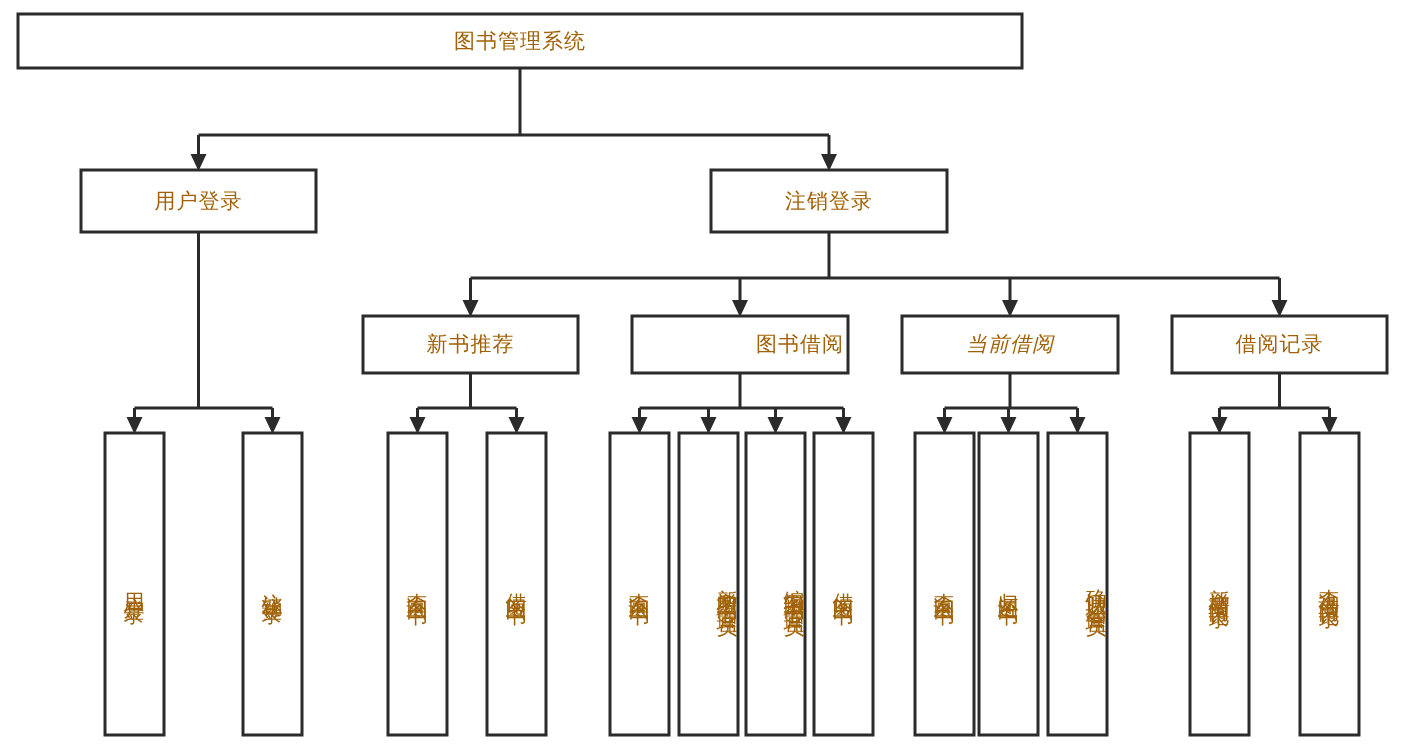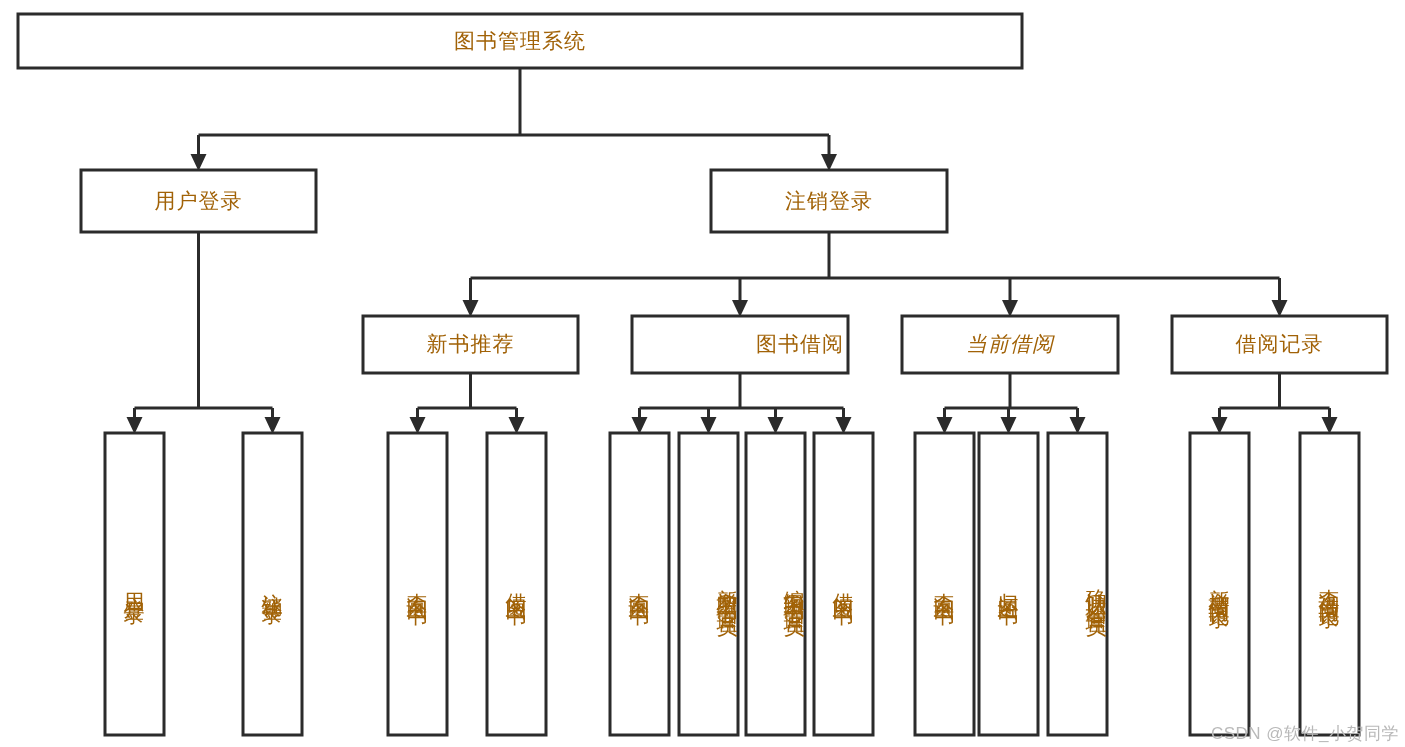--- a/index.html
+++ b/index.html
@@ -145,14 +145,13 @@
       <div class="node-label vertical v-top" style="left: 679px; top: 433px; width: 59px; height: 302px;">新增图书（管理员）</div>
       <div class="node-label vertical v-top" style="left: 746px; top: 433px; width: 59px; height: 302px;">编辑图书（管理员）</div>
       <div class="node-label vertical v-center" style="left: 814px; top: 433px; width: 59px; height: 302px;">借阅图书</div>
       <div class="node-label vertical v-center" style="left: 915px; top: 433px; width: 59px; height: 302px;">查询图书</div>
       <div class="node-label vertical v-center" style="left: 979px; top: 433px; width: 59px; height: 302px;">归还图书</div>
       <div class="node-label vertical v-top" style="left: 1048px; top: 433px; width: 59px; height: 302px;">确认归还（管理员）</div>
       <div class="node-label vertical v-center" style="left: 1190px; top: 433px; width: 59px; height: 302px;">新增借阅记录</div>
       <div class="node-label vertical v-center" style="left: 1300px; top: 433px; width: 59px; height: 302px;">查询借阅记录</div>
     </div>
 
-  <div class="watermark">CSDN @软件_小贺同学</div>
 </div>
 
 </body></html>

